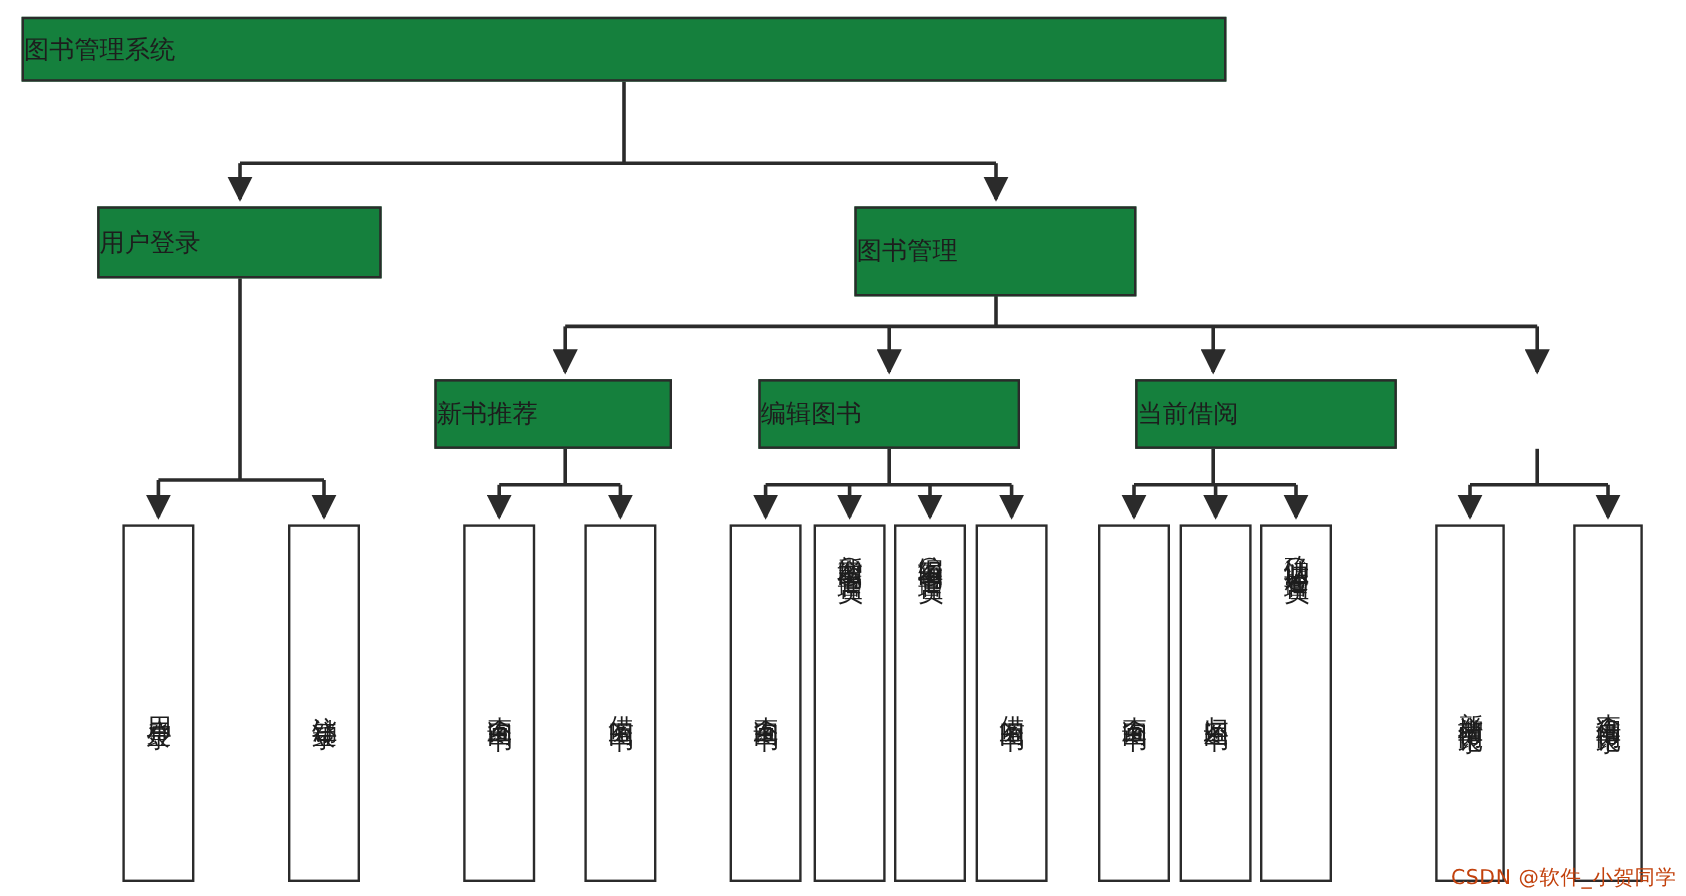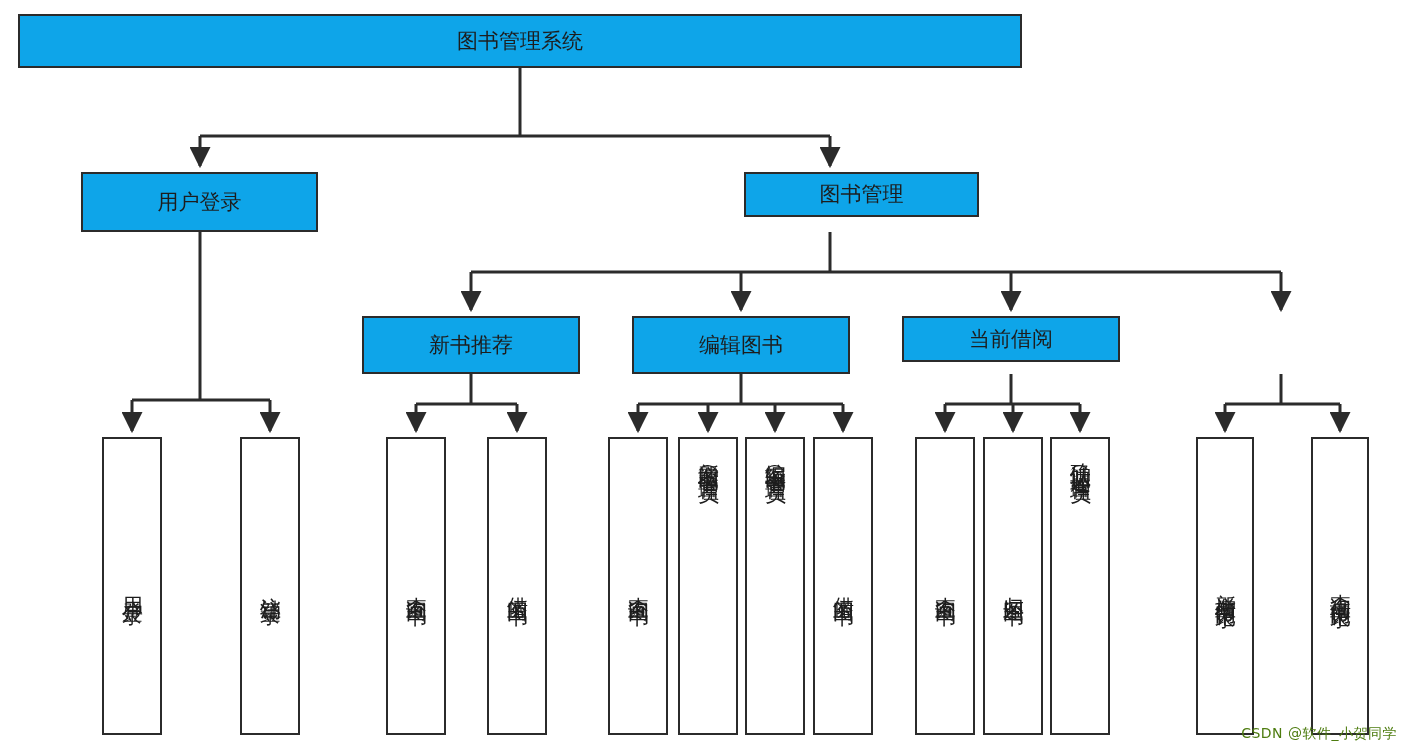--- a/index.html
+++ b/index.html
@@ -24,24 +24,24 @@
     position: absolute;
     left: 0;
     top: 0;
     width: 1405px;
     height: 747px;
   }
   .node {
     position: absolute;
     box-sizing: border-box;
     border: 2px solid #2b2b2b;
-    background: #0ea5e9;
+    background: #15803d;
     display: flex;
     align-items: center;
-    justify-content: center;
+    justify-content: flex-start;
     color: #1d1d1d;
     line-height: 1.08;
     text-align: center;
   }
   .node.h {
     font-size: 21px;
   }
   .node.root {
     font-size: 21px;
   }
@@ -61,22 +61,22 @@
     letter-spacing: 3px;
     line-height: 1;
     white-space: nowrap;
   }
   .leaf.mid { align-items: center; }
   .leaf.top { align-items: flex-start; padding-top: 7px; }
   #watermark {
     position: absolute;
     right: 8px;
     bottom: 4px;
-    font-size: 14px;
-    color: #4d7c0f;
+    font-size: 17px;
+    color: #c2410c;
     letter-spacing: 0.5px;
     white-space: nowrap;
     pointer-events: none;
   }
 </style>
 </head>
 <body>
 
 <div id="diagram-root">
 
@@ -130,31 +130,31 @@
     </g>
   </svg>
 
   <div class="node root" id="node-root" style="left: 18px; top: 14px; width: 1004px; height: 54px;">
     <span>图书管理系统</span>
   </div>
 
   <div class="node h" id="node-l2-0" style="left: 81px; top: 172px; width: 237px; height: 60px;">
     <span>用户登录</span>
   </div>
-  <div class="node h" id="node-l2-1" style="left: 744px; top: 172px; width: 235px; height: 45px;">
+  <div class="node h" id="node-l2-1" style="left: 712px; top: 172px; width: 235px; height: 75px;">
     <span>图书管理</span>
   </div>
 
-  <div class="node h" id="node-l3-0" style="left: 362px; top: 316px; width: 218px; height: 58px;">
+  <div class="node h" id="node-l3-0" style="left: 362px; top: 316px; width: 198px; height: 58px;">
     <span>新书推荐</span>
   </div>
   <div class="node h" id="node-l3-1" style="left: 632px; top: 316px; width: 218px; height: 58px;">
     <span>编辑图书</span>
   </div>
-  <div class="node h" id="node-l3-2" style="left: 902px; top: 316px; width: 218px; height: 46px;">
+  <div class="node h" id="node-l3-2" style="left: 946px; top: 316px; width: 218px; height: 58px;">
     <span>当前借阅</span>
   </div>
 
   <div class="leaf mid" id="leaf-0" style="left: 102px; top: 437px; width: 60px; height: 298px;">
     <span class="vtext">用户登录</span>
   </div>
   <div class="leaf mid" id="leaf-1" style="left: 240px; top: 437px; width: 60px; height: 298px;">
     <span class="vtext">注销登录</span>
   </div>
   <div class="leaf mid" id="leaf-2" style="left: 386px; top: 437px; width: 60px; height: 298px;">

